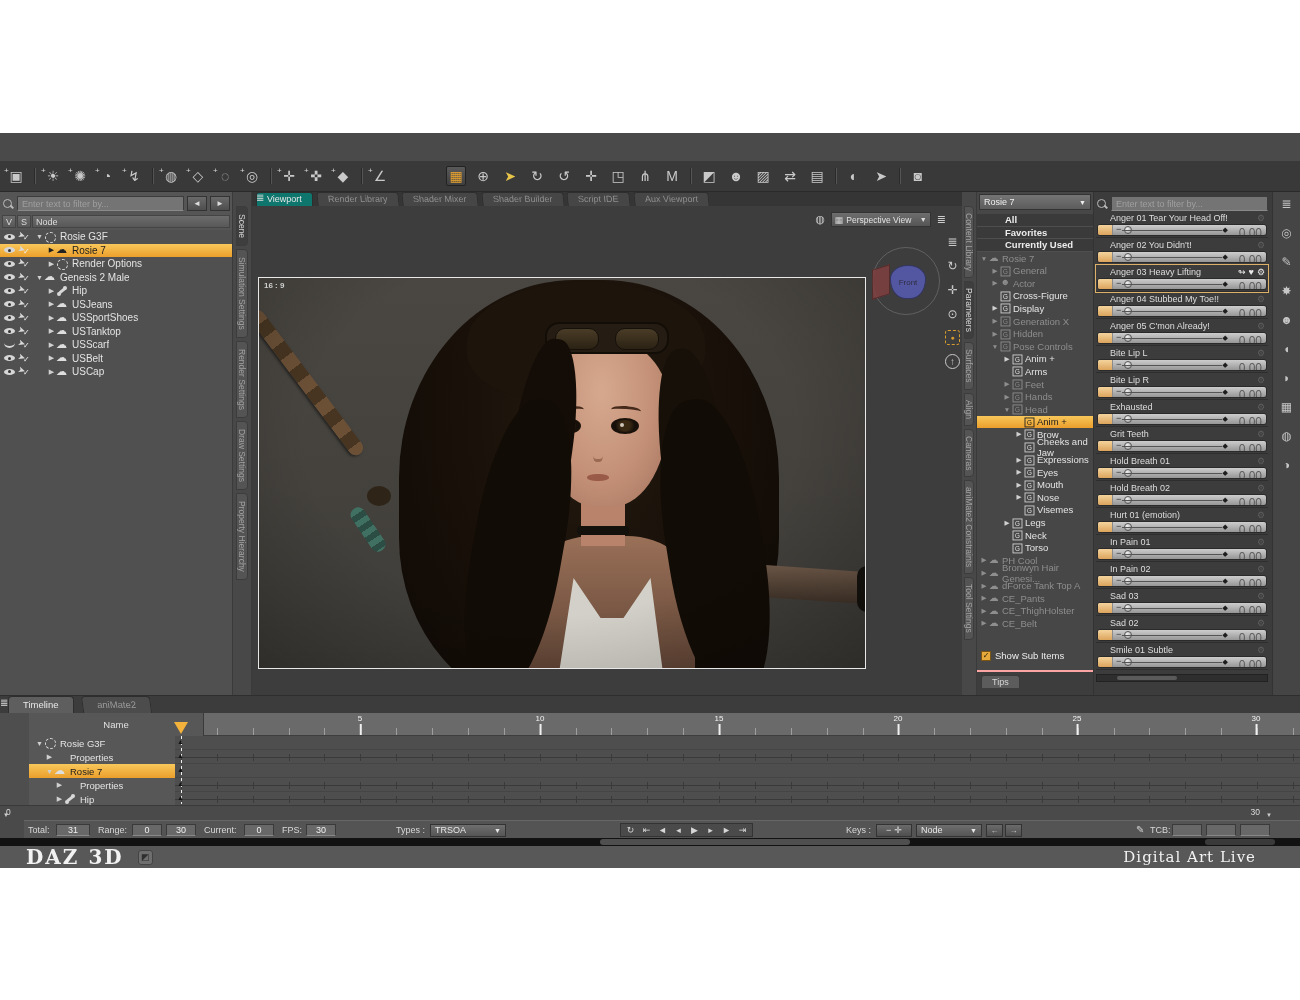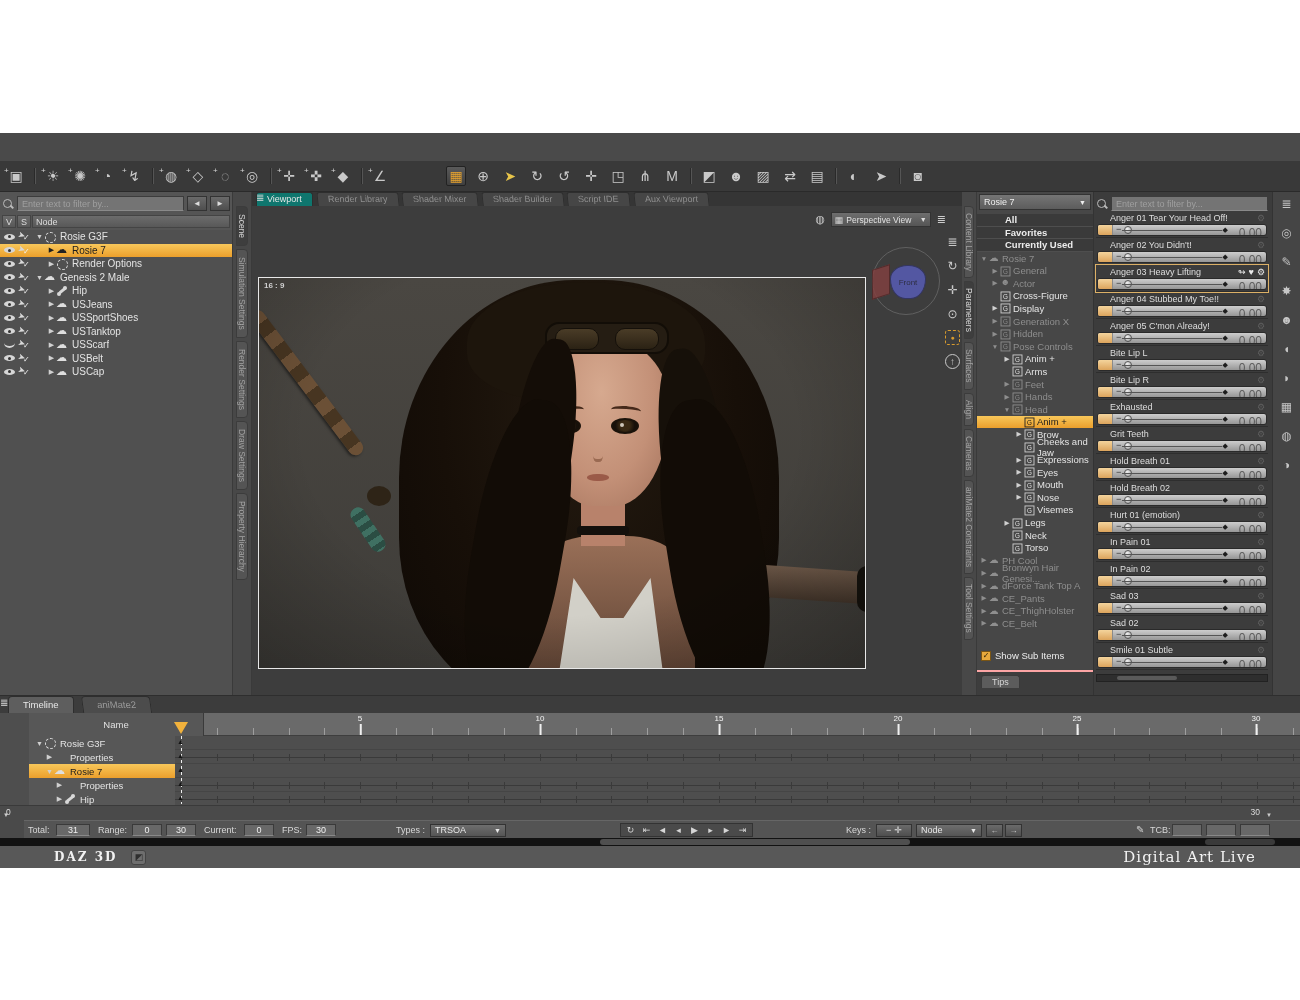--- a/index.html
+++ b/index.html
@@ -246,21 +246,21 @@
     border:1px solid #333;display:flex;align-items:center;justify-content:center;gap:3px;color:#e0e0e0;font-size:9px;}
   .smbtn{position:absolute;top:2.5px;width:17px;height:13px;background:linear-gradient(#6a6a6a,#4f4f4f);border:1px solid #333;
     display:flex;align-items:center;justify-content:center;color:#cfcfcf;font-size:8px;}
   .pencil{position:absolute;left:1112px;top:3px;color:#cfcfcf;font-size:10px;}
 
   
   .scrollstrip{position:absolute;top:705px;left:0;right:0;height:8px;background:#121212;}
   .scrollstrip .th1{position:absolute;left:600px;width:310px;top:1px;height:6px;background:#4f4f4f;border-radius:3px;}
   .scrollstrip .th2{position:absolute;left:1205px;width:70px;top:1px;height:6px;background:#3a3a3a;border-radius:3px;}
   .footer{position:absolute;top:713px;left:0;right:0;height:22px;background:#585858;display:flex;align-items:center;}
-  .brandL{margin-left:54px;font-family:"DejaVu Serif",serif;font-size:12px;font-weight:bold;letter-spacing:2px;color:#f2f2f2;}
+  .brandL{margin-left:26px;font-family:"DejaVu Serif",serif;font-size:20px;font-weight:bold;letter-spacing:2px;color:#f2f2f2;}
   .brandIco{margin-left:14px;width:15px;height:15px;background:#6e6e6e;border:1px solid #444;border-radius:3px;
     display:flex;align-items:center;justify-content:center;font-size:9px;color:#2e2e2e;}
   .brandR{margin-left:auto;margin-right:44px;font-family:"DejaVu Serif",serif;font-size:15px;color:#f2f2f2;letter-spacing:1px;}
 </style>
 </head>
 <body>
 
 <div id="app">
 
 

